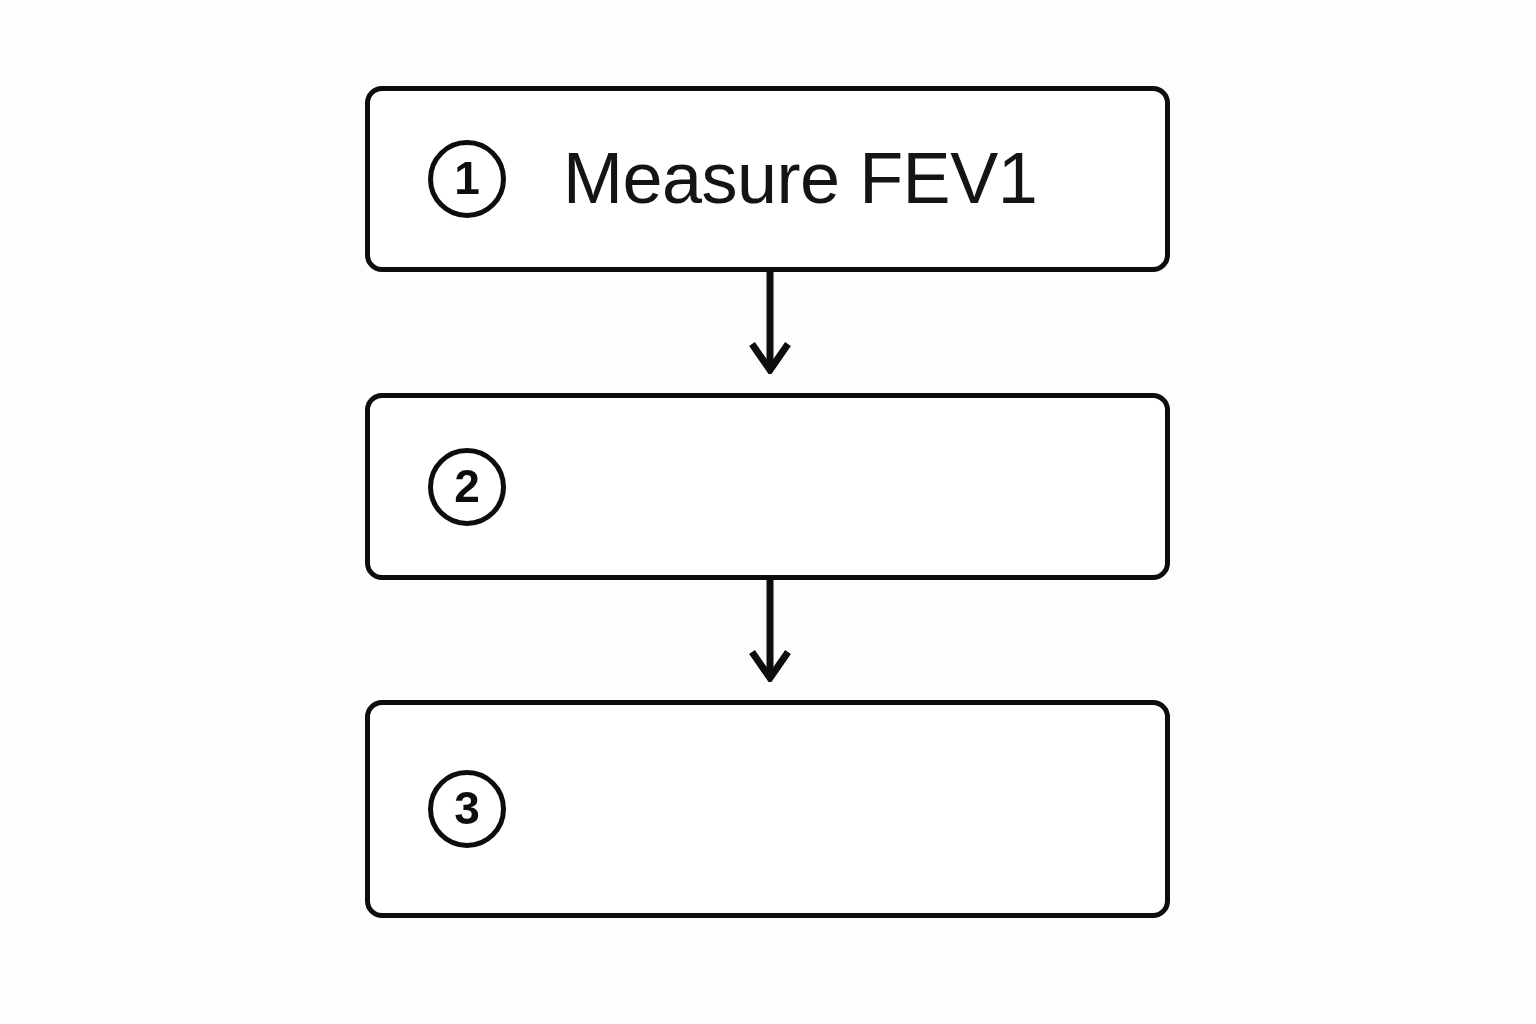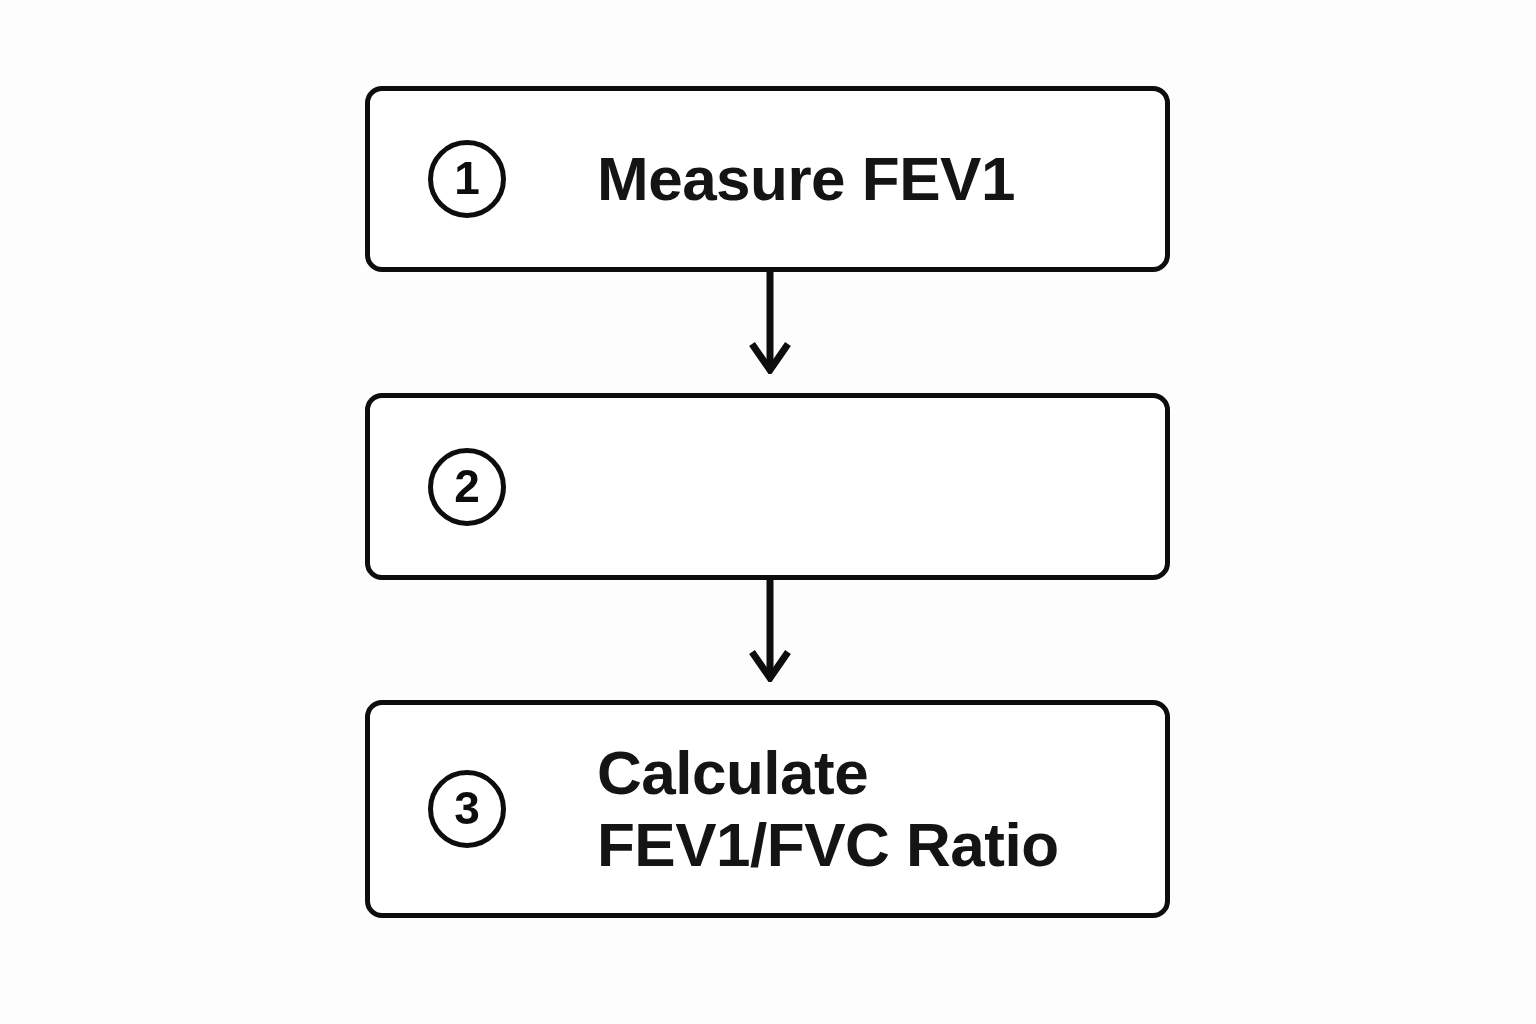--- a/index.html
+++ b/index.html
@@ -56,23 +56,23 @@
     font-weight: 700;
     line-height: 1;
     color: #0d0d0d;
     position: relative;
     top: -1px;
   }
 
   
   .step-label {
     flex: 1 1 auto;
-    margin-left: 91px;
-    font-size: 62px;
-    font-weight: 700;
+    margin-left: 57px;
+    font-size: 72px;
+    font-weight: 400;
     line-height: 1.16;
     color: #141414;
     letter-spacing: -0.5px;
     white-space: pre-line;
   }
 
   
   .connector {
     position: absolute;
     left: 749px;
@@ -111,17 +111,15 @@
     <svg viewBox="0 0 42 104" preserveAspectRatio="none" aria-hidden="true">
       <line x1="21" y1="0" x2="21" y2="98" stroke="#0d0d0d" stroke-width="7"></line>
       <polyline points="3,74 21,100 39,74" fill="none" stroke="#0d0d0d" stroke-width="7" stroke-linecap="butt" stroke-linejoin="miter"></polyline>
     </svg>
   </div>
 
   <div class="step-box box-3">
     <div class="step-badge">
       <span class="badge-num">3</span>
     </div>
-    <div class="step-label">Calculate
-FEV1/FVC Ratio</div>
   </div>
 
 </div>
 
 </body></html>

